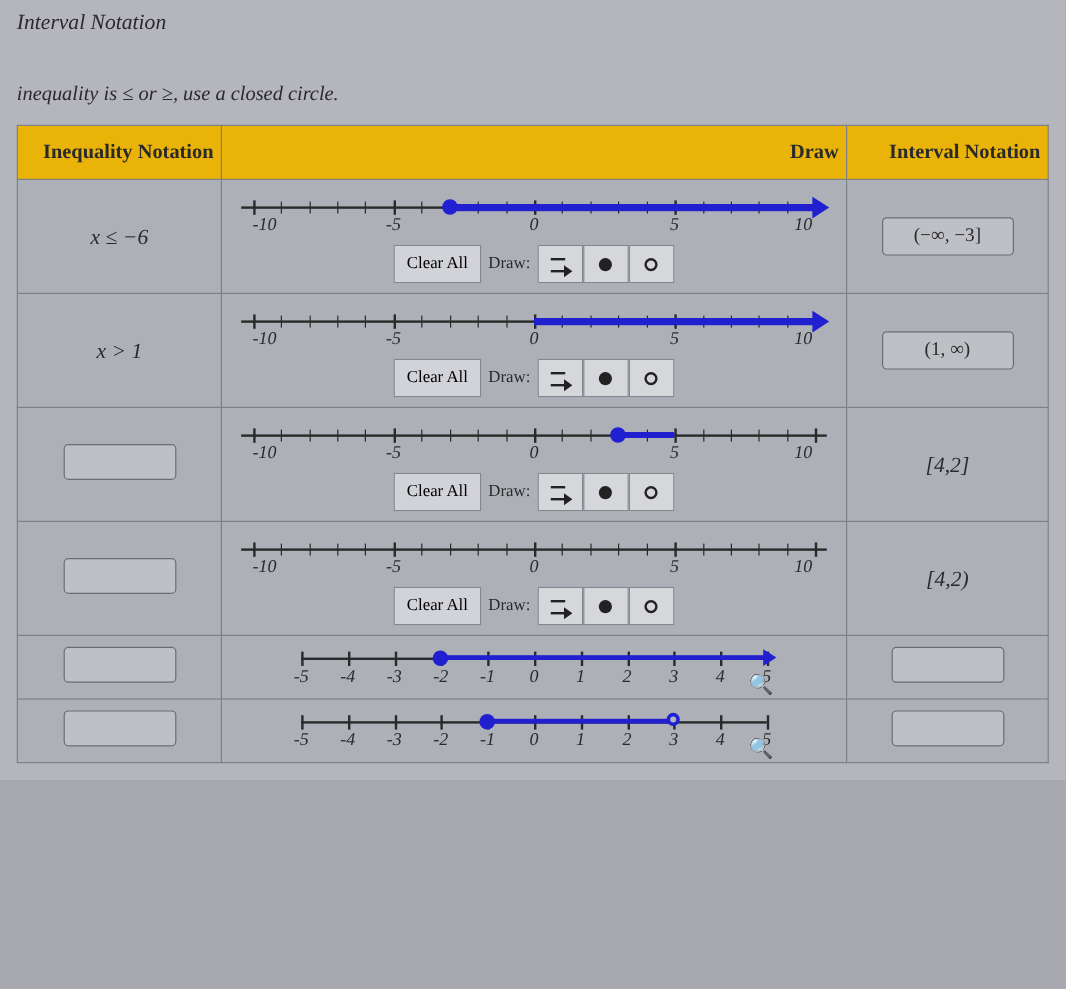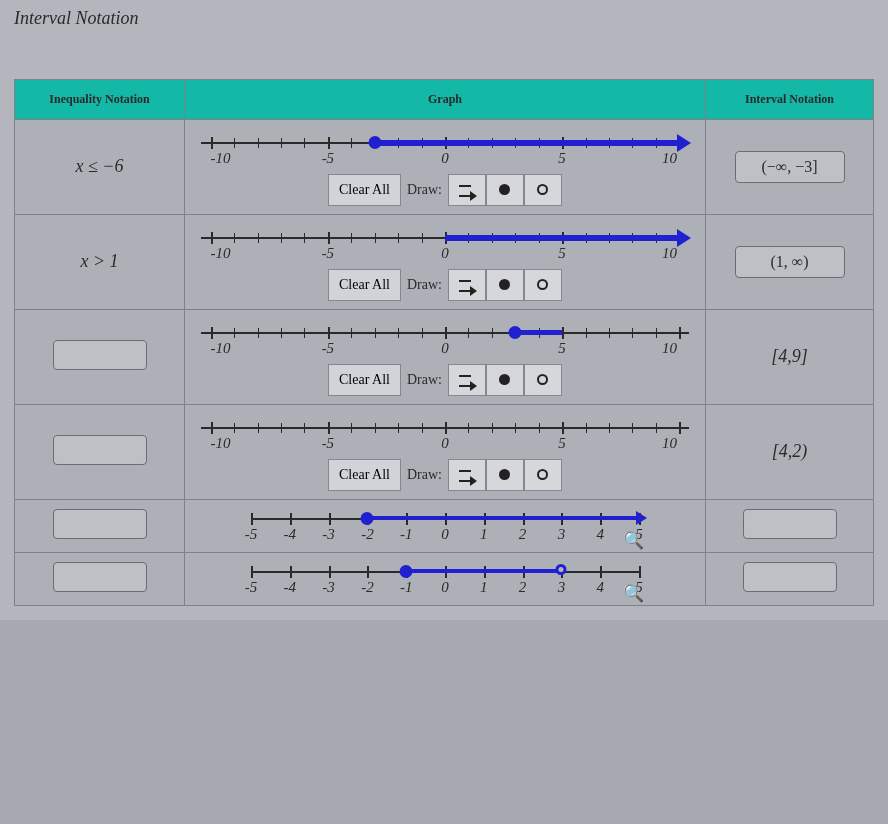--- a/index.html
+++ b/index.html
@@ -33,23 +33,24 @@
     background: #aeb0b7;
   }
   table.main th, table.main td {
     border: 1px solid #7f8188;
     padding: 8px 6px;
     text-align: center;
     vertical-align: middle;
   }
   table.main th {
     font-weight: 600;
-    font-size: 12px;
-    background: #14b8a6;
+    font-size: 17px;
+    background: #eab308;
     padding: 12px 6px;
+    text-align: right;
   }
   .col-ineq { width: 170px; }
   .col-graph { width: auto; }
   .col-int { width: 168px; }
   .math {
     font-style: italic;
     font-size: 18px;
   }
   .input-box {
     display: inline-block;
@@ -152,27 +153,28 @@
   .row-short td { padding: 14px 6px; }
 </style>
 </head>
 <body>
 <div class="page">
 
 <div class="title">Interval Notation</div>
 
 <div class="instructions">
   <br>
+  <span>inequality is ≤ or ≥, use a closed circle.</span>
 </div>
 
 <table class="main">
   <tbody>
         <tr>
     <th class="col-ineq">Inequality Notation</th>
-    <th class="col-graph">Graph</th>
+    <th class="col-graph">Draw</th>
     <th class="col-int">Interval Notation</th>
   </tr>
 
   <tr>
     <td><span class="math">x ≤ −6</span></td>
     <td class="graph-cell">
       <div class="axis-wrap">
         <div class="axis-line"></div>
         <div class="tick major" style="left:2%"></div>
               <div class="tick-label" style="left:4%">-10</div>
@@ -325,21 +327,21 @@
                 </span>
               </button>
         <button class="btn draw-btn">
                 <span class="dot-icon closed"></span>
               </button>
         <button class="btn draw-btn">
                 <span class="dot-icon open"></span>
               </button>
       </div>
     </td>
-    <td><span class="math">[4,9]</span></td>
+    <td><span class="math">[4,2]</span></td>
   </tr>
 
   <tr>
     <td><span class="input-box small"></span></td>
     <td class="graph-cell">
       <div class="axis-wrap">
         <div class="axis-line"></div>
         <div class="tick major" style="left:2%"></div>
               <div class="tick-label" style="left:4%">-10</div>
         <div class="tick major" style="left:26%"></div>

